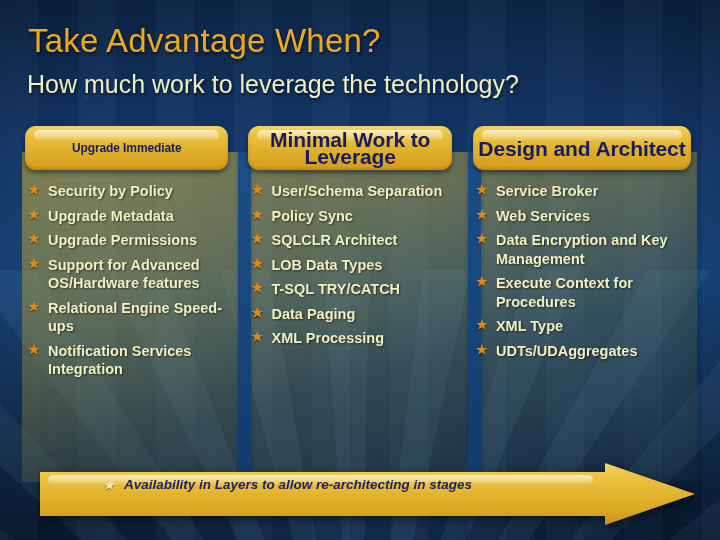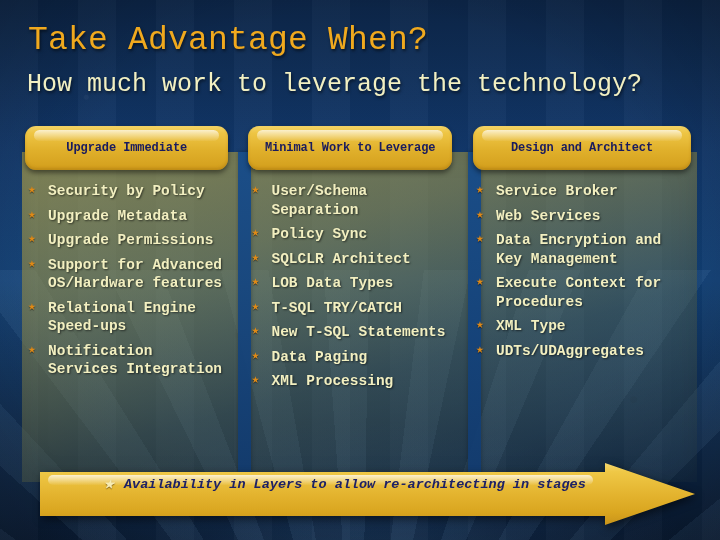--- a/index.html
+++ b/index.html
@@ -5,21 +5,21 @@
   html, body {
     margin: 0;
     padding: 0;
     background: #0b1f38;
   }
   #slide {
     position: relative;
     width: 720px;
     height: 540px;
     overflow: hidden;
-    font-family: Liberation Mono, monospace;
+    font-family: Liberation Sans, sans-serif;
     background:
       radial-gradient(ellipse 520px 300px at 50% 118%, rgba(90,150,210,0.38) 0%, rgba(60,115,180,0.10) 45%, rgba(0,0,0,0) 72%),
       linear-gradient(180deg, #0c2547 0%, #12386b 28%, #114076 52%, #0e2c51 78%, #0a1d37 100%);
   }
   
   #slide .tex-bands {
     position: absolute; inset: 0;
     background: repeating-linear-gradient(90deg,
        rgba(255,255,255,0.022) 0px,
        rgba(255,255,255,0.022) 38px,
@@ -122,21 +122,21 @@
   .col-header::before {
     content: "";
     position: absolute;
     left: 9px; right: 9px; top: 4px; height: 11px;
     border-radius: 7px;
     background: linear-gradient(180deg, rgba(255,255,255,0.70), rgba(255,255,255,0.05));
     pointer-events: none;
   }
   .col-header span {
     position: relative;
-    font-size: 12px;
+    font-size: 21px;
     font-weight: bold;
     color: #191B5E;
     text-align: center;
     line-height: 17px;
     letter-spacing: -0.1px;
     z-index: 2;
   }
   .col.c1 .col-header span { white-space: nowrap; font-size: 12px; }
 
   .bullets {
@@ -247,21 +247,21 @@
     <div class="col c2">
       <div class="col-header">
         <span>Minimal Work to Leverage</span>
       </div>
       <ul class="bullets">
         <li><span class="star">★</span><span>User/Schema Separation</span></li>
         <li><span class="star">★</span><span>Policy Sync</span></li>
         <li><span class="star">★</span><span>SQLCLR Architect</span></li>
         <li><span class="star">★</span><span>LOB Data Types</span></li>
         <li><span class="star">★</span><span>T-SQL TRY/CATCH</span></li>
-        <li><span class="star">★</span><span>New T-SQL Statements</span></li>
+        <li><span class="star">★</span></li>
         <li><span class="star">★</span><span>Data Paging</span></li>
         <li><span class="star">★</span><span>XML Processing</span></li>
       </ul>
     </div>
 
     <div class="col c3">
       <div class="col-header">
         <span>Design and Architect</span>
       </div>
       <ul class="bullets">

